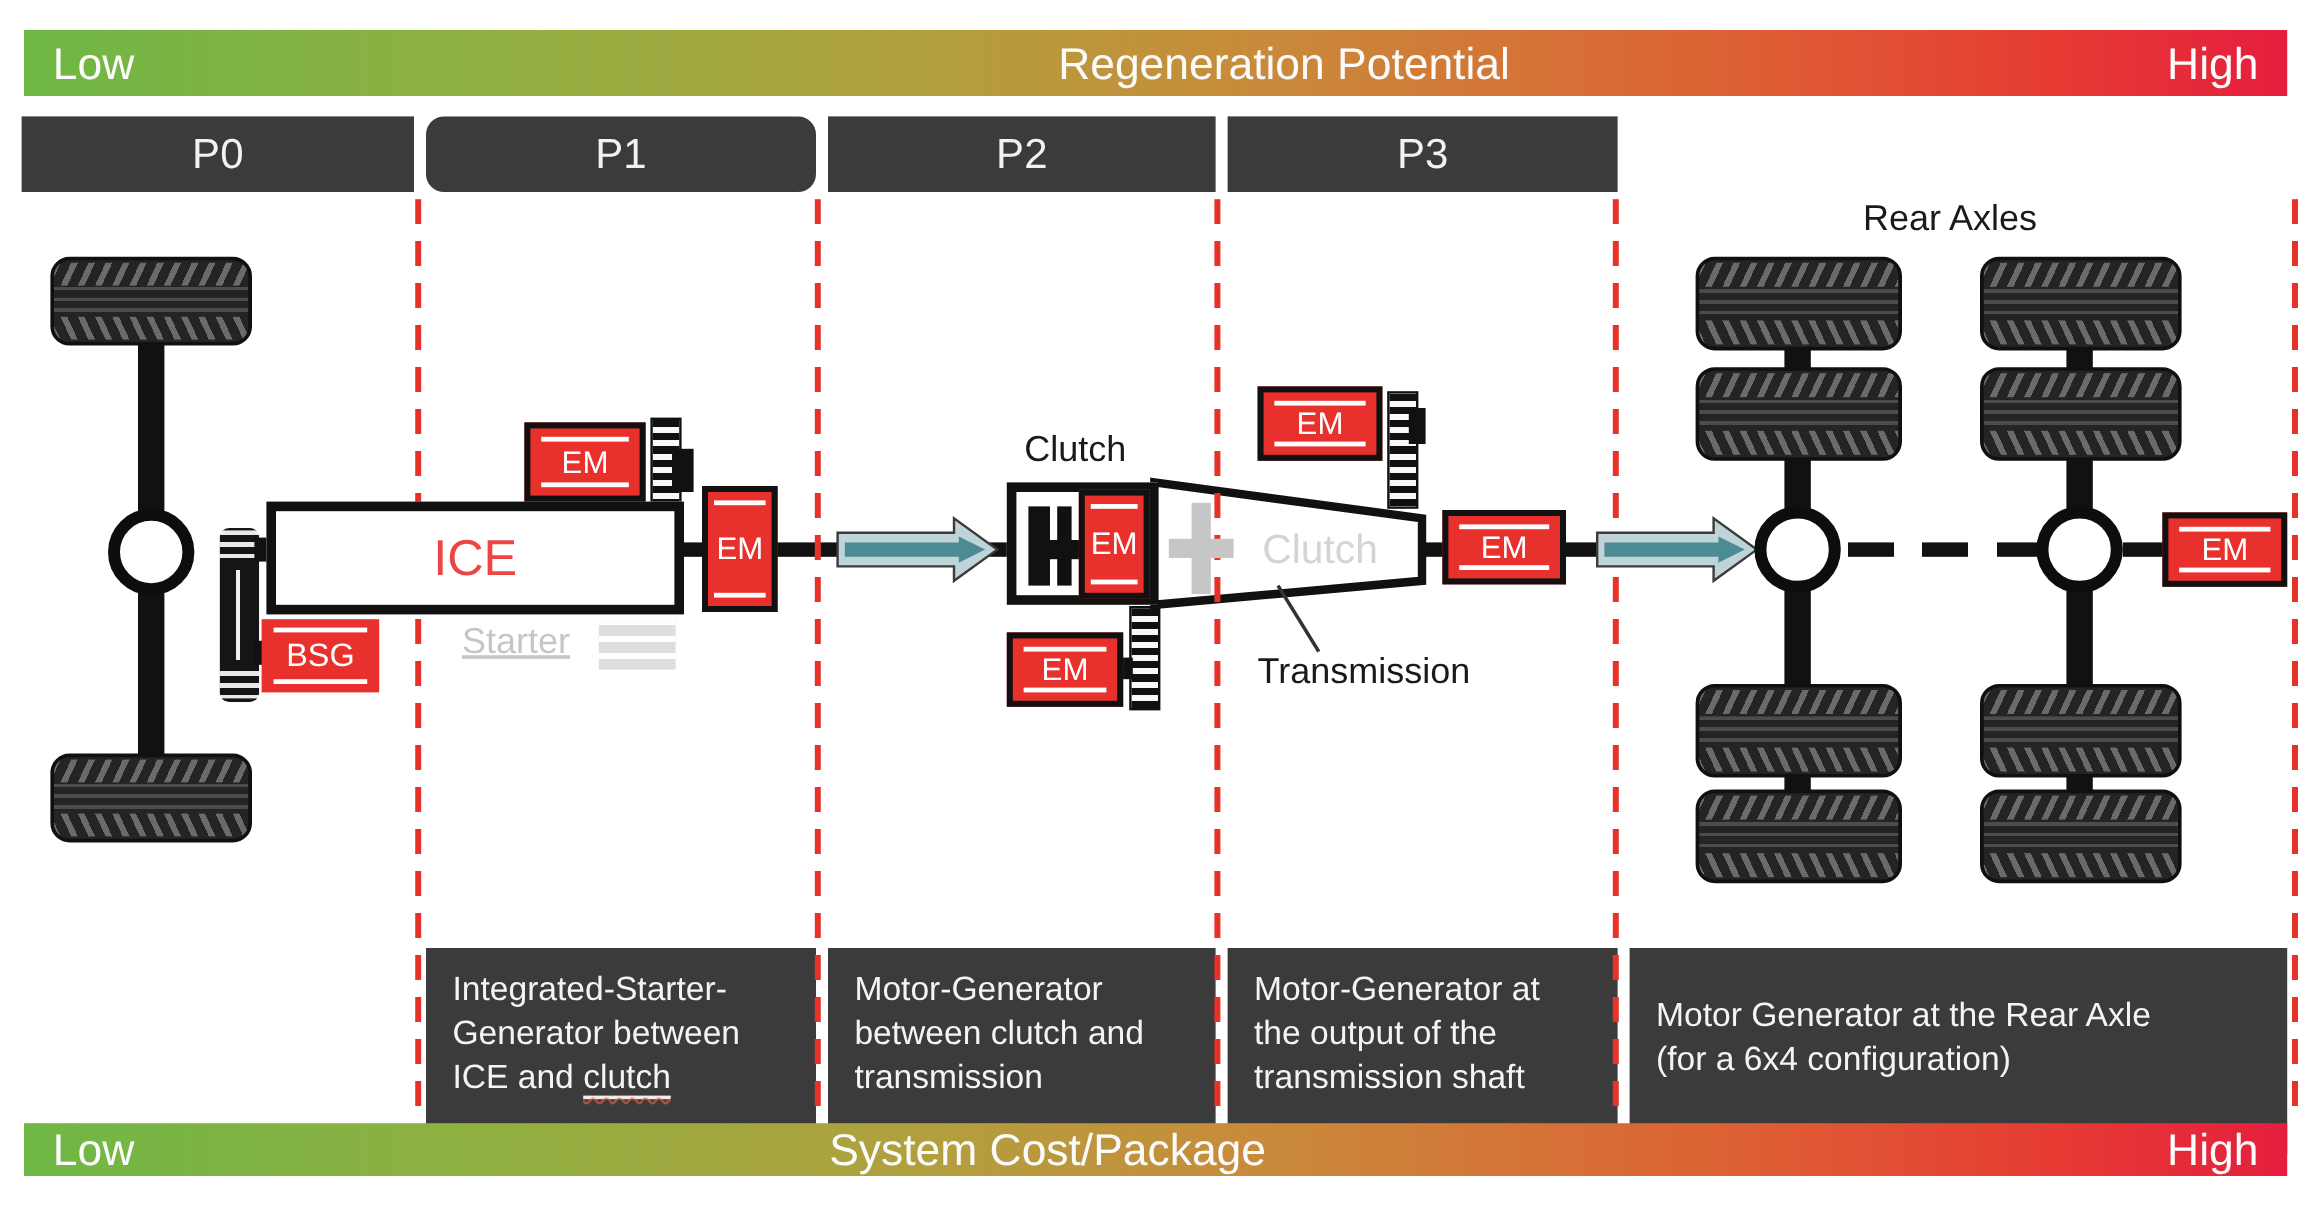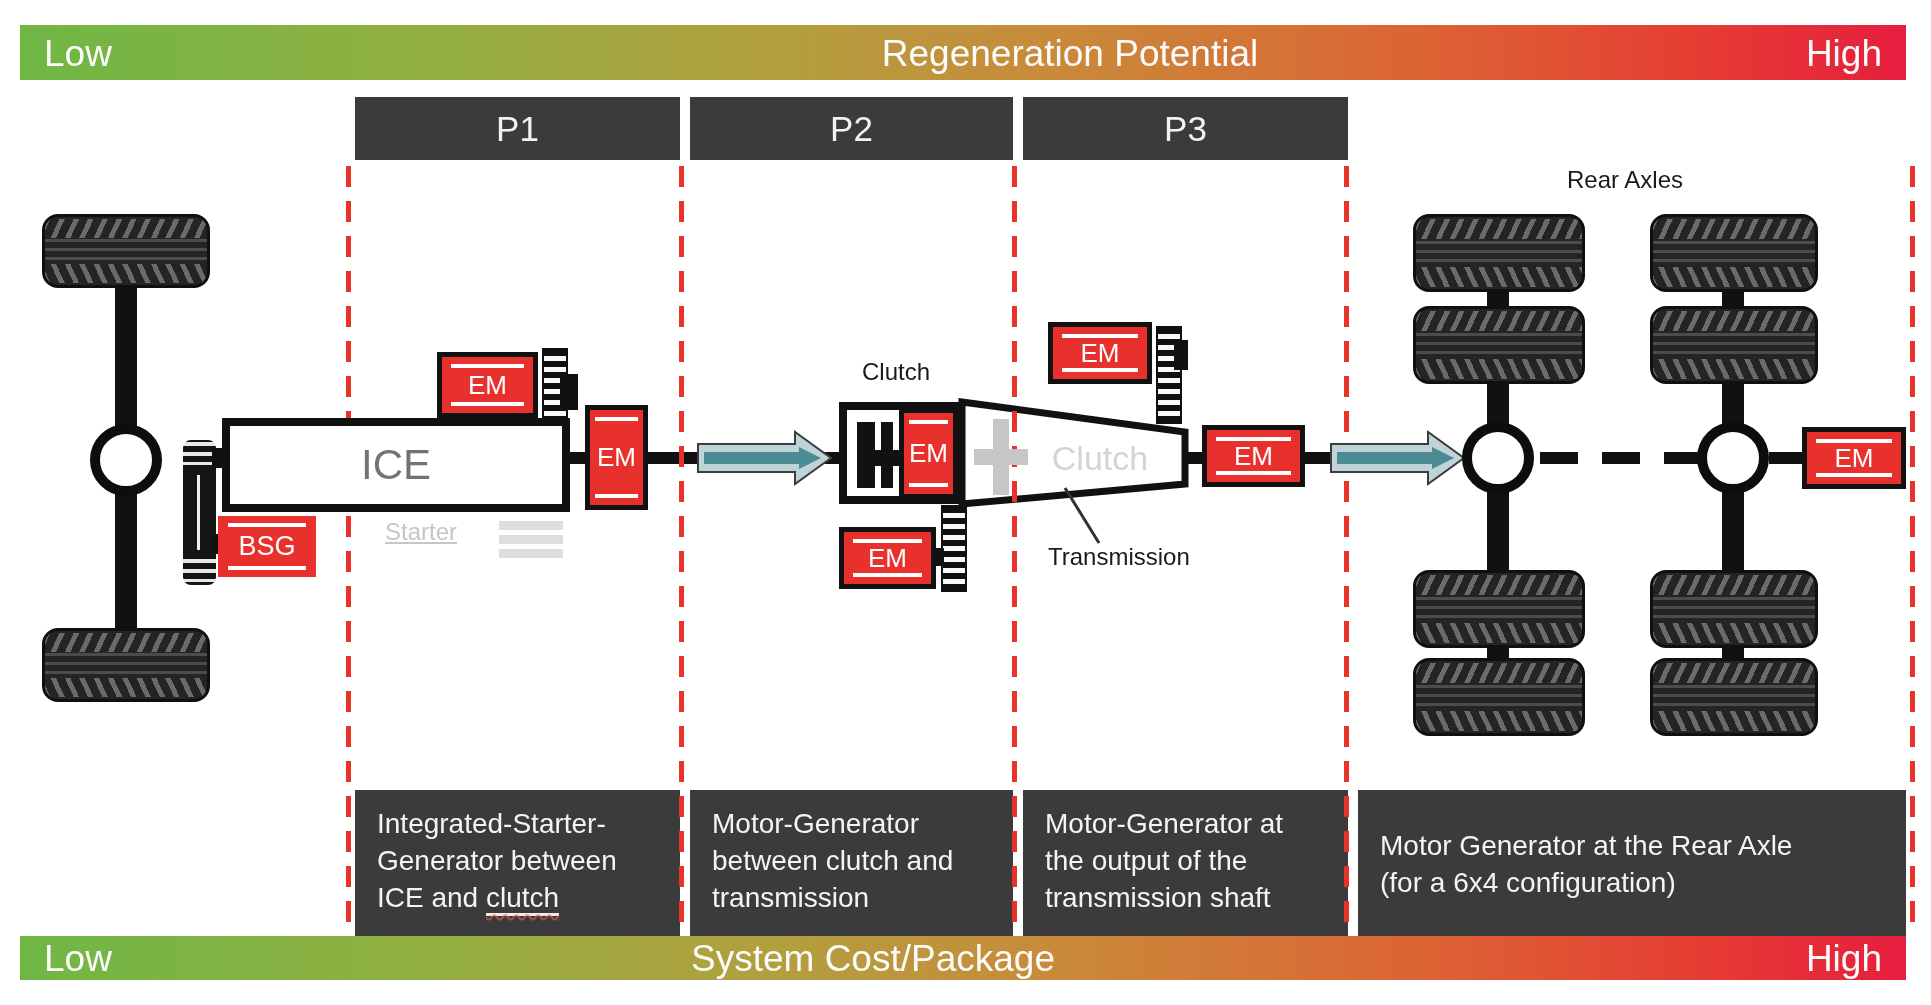--- a/index.html
+++ b/index.html
@@ -55,39 +55,40 @@
     background-repeat:no-repeat;}
 
   
   .redbox{background:#e8312c;color:#fff;display:flex;align-items:center;justify-content:center;}
   .redbox::before,.redbox::after{content:"";position:absolute;left:10%;width:80%;height:4px;background:#fff;}
   .redbox::before{top:7px;} .redbox::after{bottom:7px;}
   .embox{border:5px solid #111;font-size:26px;}
   .bsgbox{font-size:27px;}
 
   .whitebox{background:#fff;border:8px solid #111;}
-  .lbl{color:#1a1a1a;font-size:24px;line-height:1;}
+  .lbl{color:#1a1a1a;font-size:30px;line-height:1;}
   .lbl-ghost{color:#d4d4d4;}
   .grayplus{background:#c6c6c6;}
   .starterbox{background:#dedede;
     background-image:repeating-linear-gradient(180deg,#fff 0 5px,transparent 5px 14px);}
-  .ice-label{font-size:42px;color:#737373;display:flex;align-items:center;justify-content:center;}
+  .ice-label{font-size:42px;color:#ef4444;display:flex;align-items:center;justify-content:center;}
 </style>
 </head>
 <body>
 
 <div id="stage">
 
   <div class="abs gradbar" style="top:25px;height:55px;">
     <span class="bar-label bar-left">Low</span>
     <span class="bar-label bar-center">Regeneration Potential</span>
     <span class="bar-label bar-right">High</span>
   </div>
 
-  <div class="abs panel hdr" style="left:355px;width:325px;">P1</div>
+  <div class="abs panel hdr" style="left:18px;width:327px;">P0</div>
+  <div class="abs panel hdr" style="left:355px;width:325px;border-radius:15px;">P1</div>
   <div class="abs panel hdr" style="left:690px;width:323px;">P2</div>
   <div class="abs panel hdr" style="left:1023px;width:325px;">P3</div>
 
   <div class="abs vdash" style="left:346px;"></div>
   <div class="abs vdash" style="left:679px;"></div>
   <div class="abs vdash" style="left:1012px;"></div>
   <div class="abs vdash" style="left:1344px;"></div>
   <div class="abs vdash" style="left:1910px;"></div>
 
   <div class="abs axlebar z0" style="left:115px;top:250px;height:416px;"></div>

